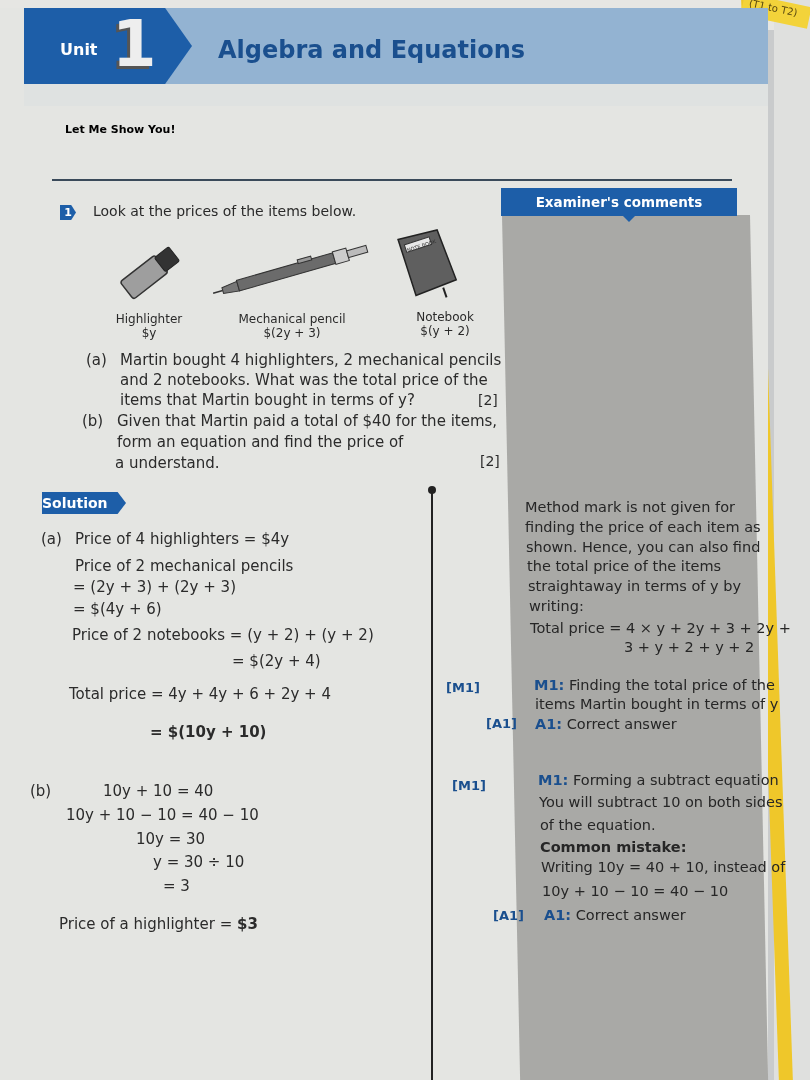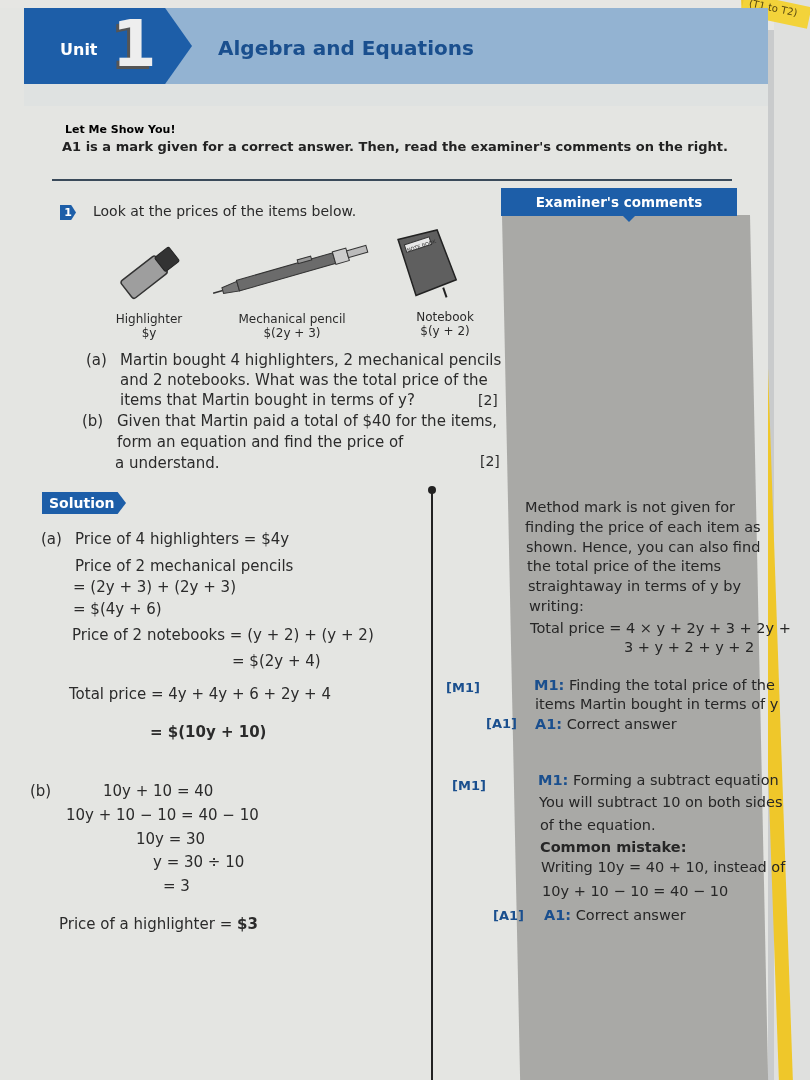--- a/index.html
+++ b/index.html
@@ -47,21 +47,21 @@
     position: absolute; left: 60px; top: 40px;
     color: #fff; font-weight: bold; font-size: 16px;
   }
   .unit-num {
     position: absolute; left: 112px; top: 12px;
     color: #eeeeee; font-weight: bold; font-size: 64px; line-height: 64px;
     text-shadow: -3px 3px 0 #555;
   }
   .unit-title {
     position: absolute; left: 218px; top: 36px;
-    color: #1a4f8e; font-weight: bold; font-size: 20px;
+    color: #1a4f8e; font-weight: bold; font-size: 24px;
   }
   .header-under {
     position: absolute; left: 24px; top: 84px; width: 744px; height: 22px;
     background: #dfe2e1;
   }
 
   .lms-title {
     position: absolute; left: 65px; top: 123px;
     color: #000000; font-weight: bold; font-size: 11px;
   }
@@ -106,21 +106,21 @@
   .item .price { font-size: 12px; }
 
   .t { position: absolute; font-size: 15px; line-height: 20px; color: #2b2b2b; white-space: nowrap; }
   .mark { position: absolute; font-size: 13px; font-weight: bold; color: #1a4f8e; }
   .ec { position: absolute; font-size: 14.5px; line-height: 19.5px; color: #262626; white-space: nowrap; }
   .ec b.lbl { color: #1a4f8e; }
 
   .solution-chip {
     position: absolute; left: 42px; top: 492px; width: 84px; height: 22px;
     background: #1d5ea8; color: #fff; font-weight: bold; font-size: 14px;
-    padding-left: 7px; line-height: 22px;
+    line-height: 22px;
     clip-path: polygon(0 0, 90% 0, 100% 50%, 90% 100%, 0 100%);
   }
   .divider-line {
     position: absolute; left: 431px; top: 490px; width: 2px; height: 590px;
     background: #222;
   }
   .divider-dot {
     position: absolute; left: 428px; top: 486px; width: 8px; height: 8px;
     border-radius: 50%; background: #222;
   }
@@ -137,21 +137,20 @@
 
 <div class="header-band"></div>
 <div class="header-under"></div>
 <div class="unit-chip"></div>
 <div class="unit-label">Unit</div>
 <div class="unit-num">1</div>
 <div class="unit-title">Algebra and Equations</div>
 
 <div class="lms-title">Let Me Show You!</div>
 <div class="lms-desc">
-  <div>A1 is a mark given for a correct answer. Then, read the examiner's comments on the right.</div>
 </div>
 <div class="lms-rule"></div>
 
 <div class="exam-col"></div>
 <div class="exam-header">Examiner's comments</div>
 <div class="exam-notch"></div>
 
 <div class="q-marker">1</div>
 <div class="q-intro">Look at the prices of the items below.</div>
 

